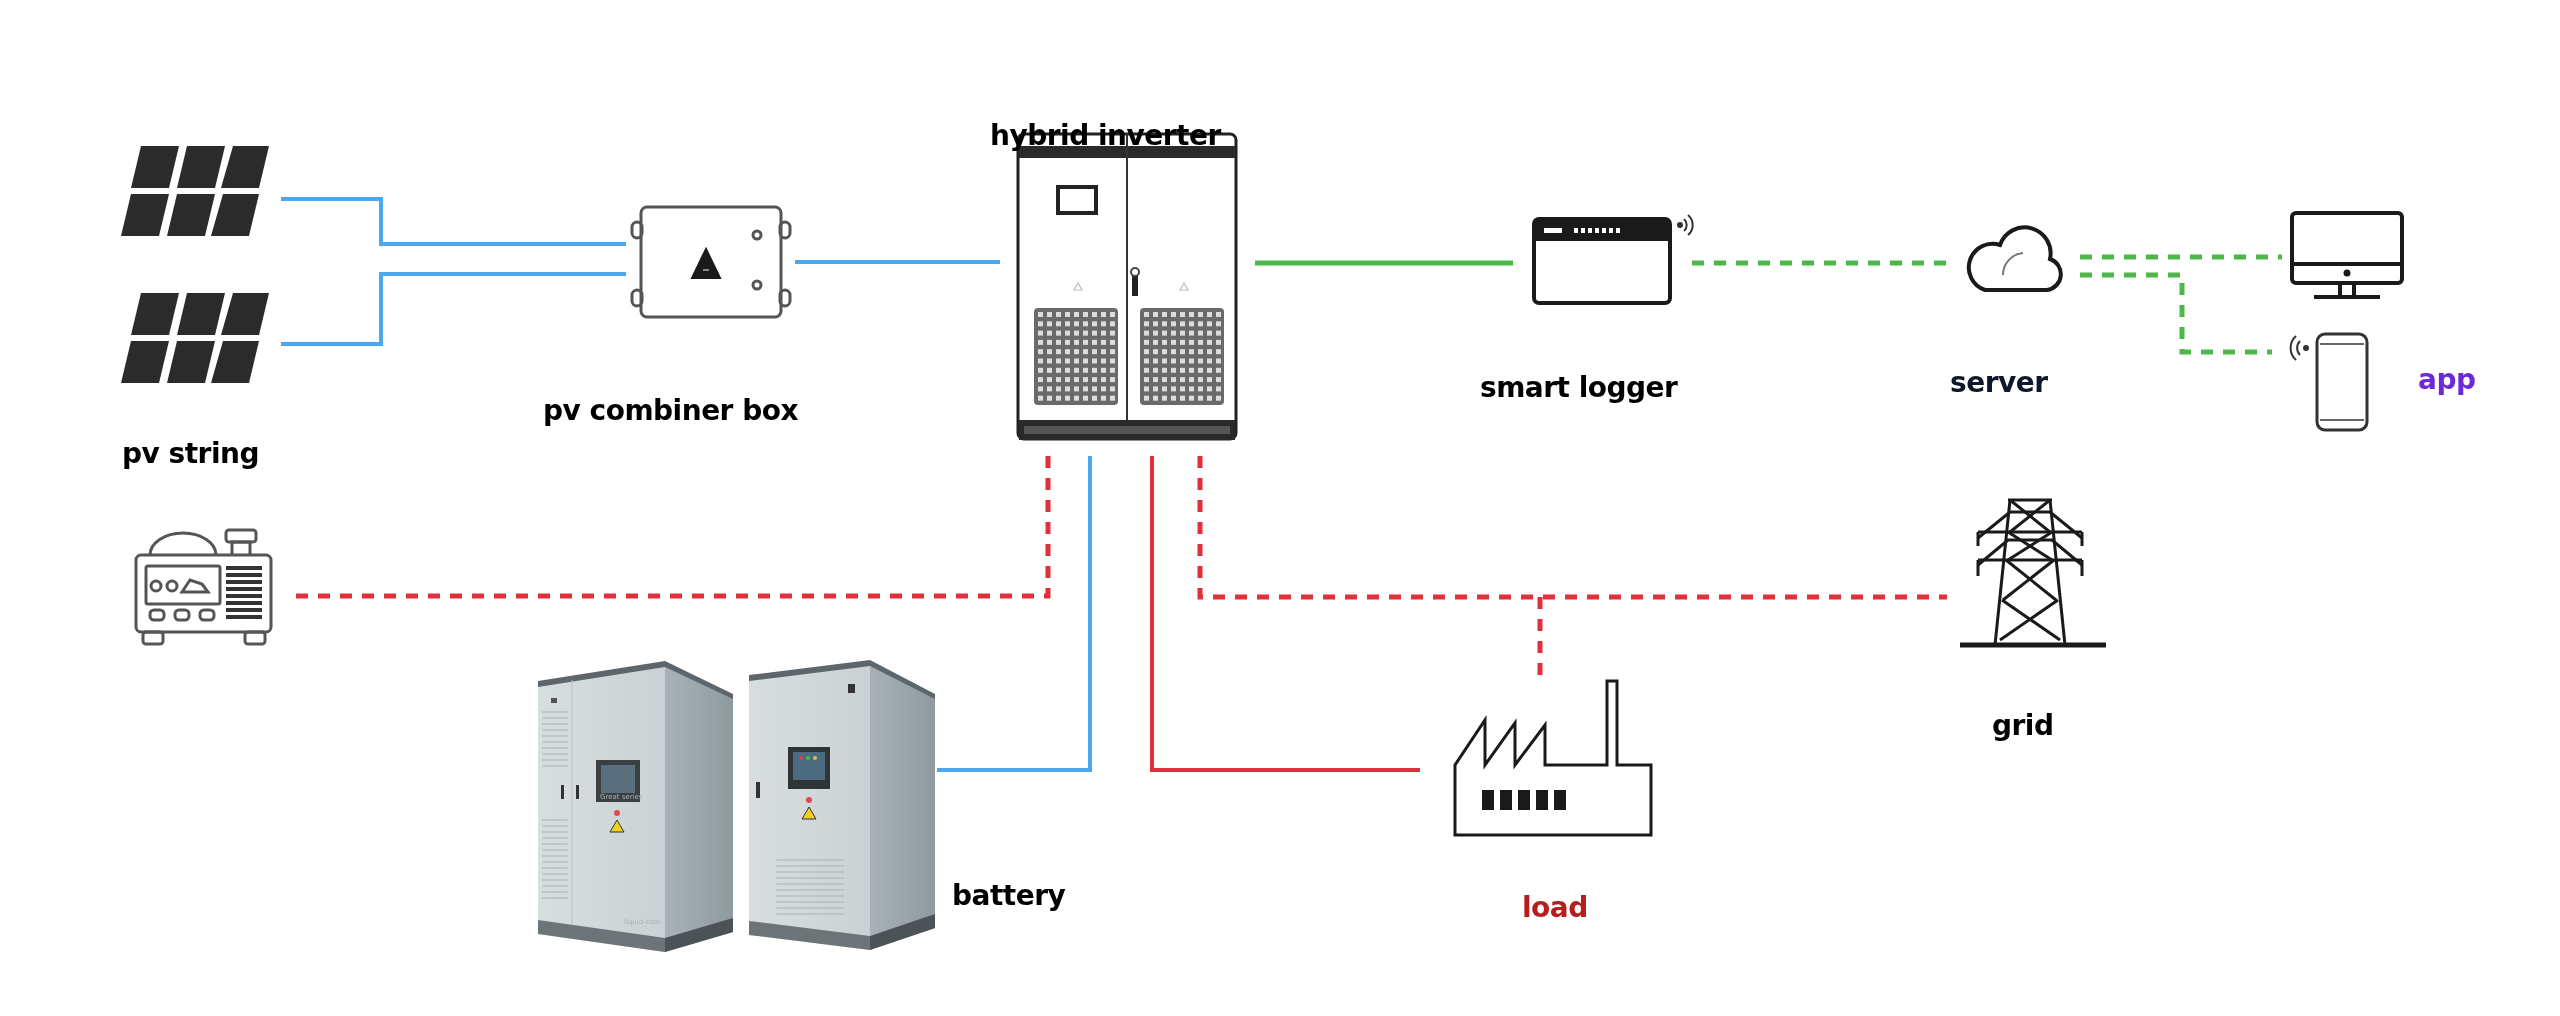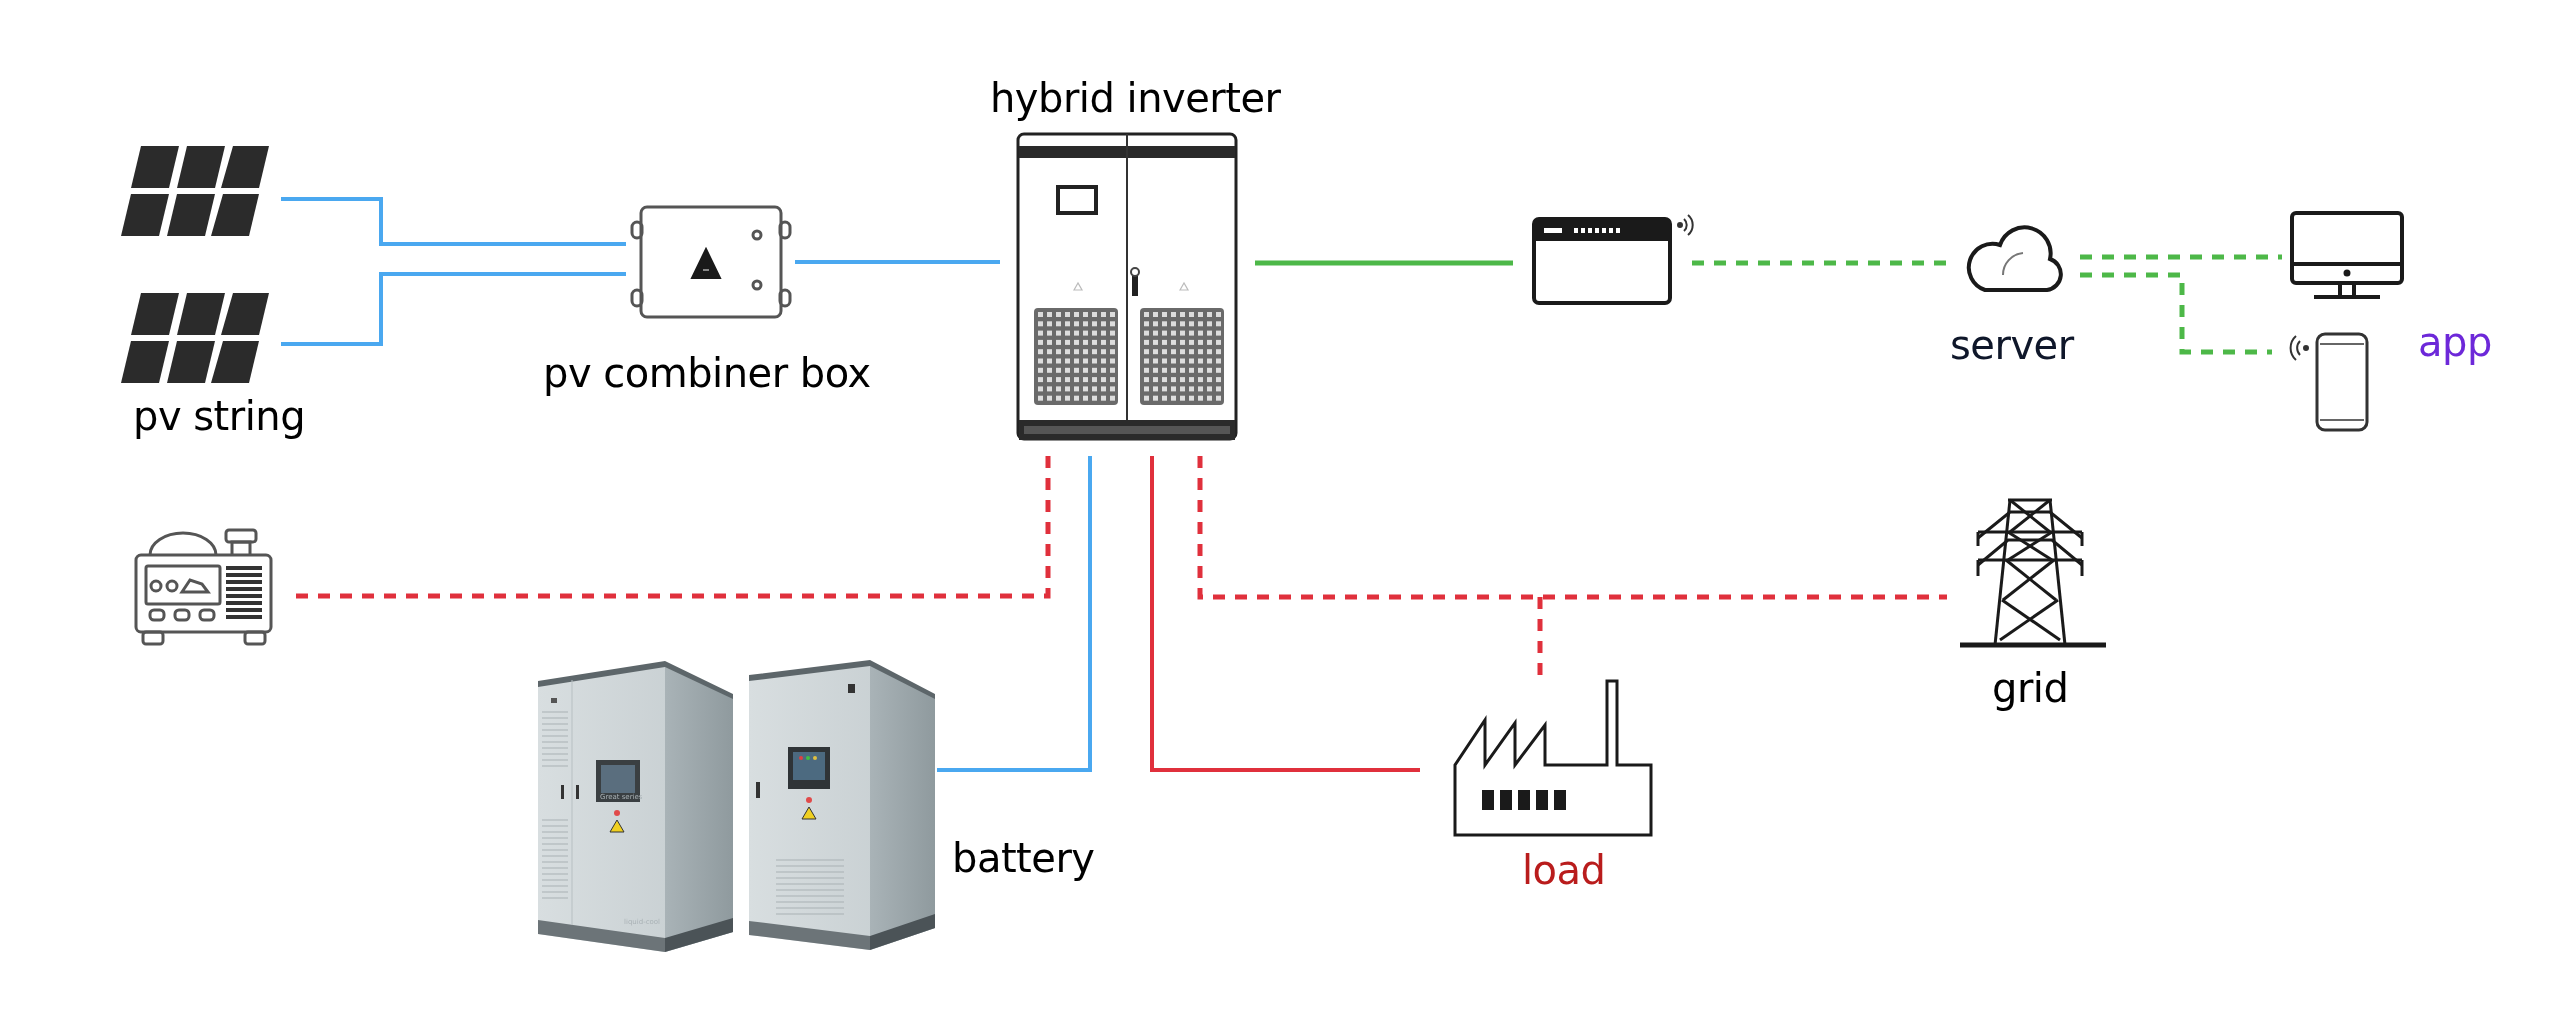--- a/index.html
+++ b/index.html
@@ -1,26 +1,27 @@
 <!DOCTYPE html>
 <html><head>
 <meta charset="utf-8">
 <style>
   html, body { margin: 0; padding: 0; background: #ffffff; }
   body { width: 2560px; height: 1016px; position: relative; overflow: hidden; font-family: "DejaVu Sans", sans-serif; }
   #stage { position: absolute; left: 0; top: 0; width: 2560px; height: 1016px; }
   .label {
     position: absolute;
     font-family: "DejaVu Sans", sans-serif;
-    font-weight: normal;
-    font-size: 40px;
+    font-weight: bold;
+    font-size: 28px;
     color: #000000;
     white-space: nowrap;
     line-height: 1;
     letter-spacing: -0.5px;
+    margin-top: 44px;
   }
   .tiny { font-family: "DejaVu Sans", sans-serif; font-size: 7px; fill: #aab2b6; }
 </style>
 </head>
 <body>
 
 <div id="stage">
 <svg width="2560" height="1016" viewBox="0 0 2560 1016" xmlns="http://www.w3.org/2000/svg">
 
   <g fill="none" stroke-linecap="butt" stroke-linejoin="miter">
@@ -460,20 +461,21 @@
     <path d="M1978,565 L2008,540 L2052,540 L2082,565"></path>
     <line x1="1978" y1="560" x2="2082" y2="560"></line>
     <line x1="1978" y1="560" x2="1978" y2="576"></line>
     <line x1="2082" y1="560" x2="2082" y2="576"></line>
     <line x1="1960" y1="645" x2="2106" y2="645" stroke-width="5"></line>
   </g>
 </svg>
 
 
 <div class="label" style="left: 990px; top: 78px; color: rgb(0, 0, 0);">hybrid inverter</div>
-<div class="label" style="left: 133px; top: 396px; color: rgb(0, 0, 0);">pv string</div>
+<div class="label" style="left: 122px; top: 396px; color: rgb(0, 0, 0);">pv string</div>
 <div class="label" style="left: 543px; top: 353px; color: rgb(0, 0, 0);">pv combiner box</div>
+<div class="label" style="left: 1480px; top: 330px; color: rgb(0, 0, 0);">smart logger</div>
 <div class="label" style="left: 1950px; top: 325px; color: #0f172a;">server</div>
 <div class="label" style="left: 2418px; top: 322px; color: #6d28d9;">app</div>
 <div class="label" style="left: 952px; top: 838px; color: rgb(0, 0, 0);">battery</div>
 <div class="label" style="left: 1522px; top: 850px; color: #b91c1c;">load</div>
 <div class="label" style="left: 1992px; top: 668px; color: rgb(0, 0, 0);">grid</div>
 </div>
 
 </body></html>

